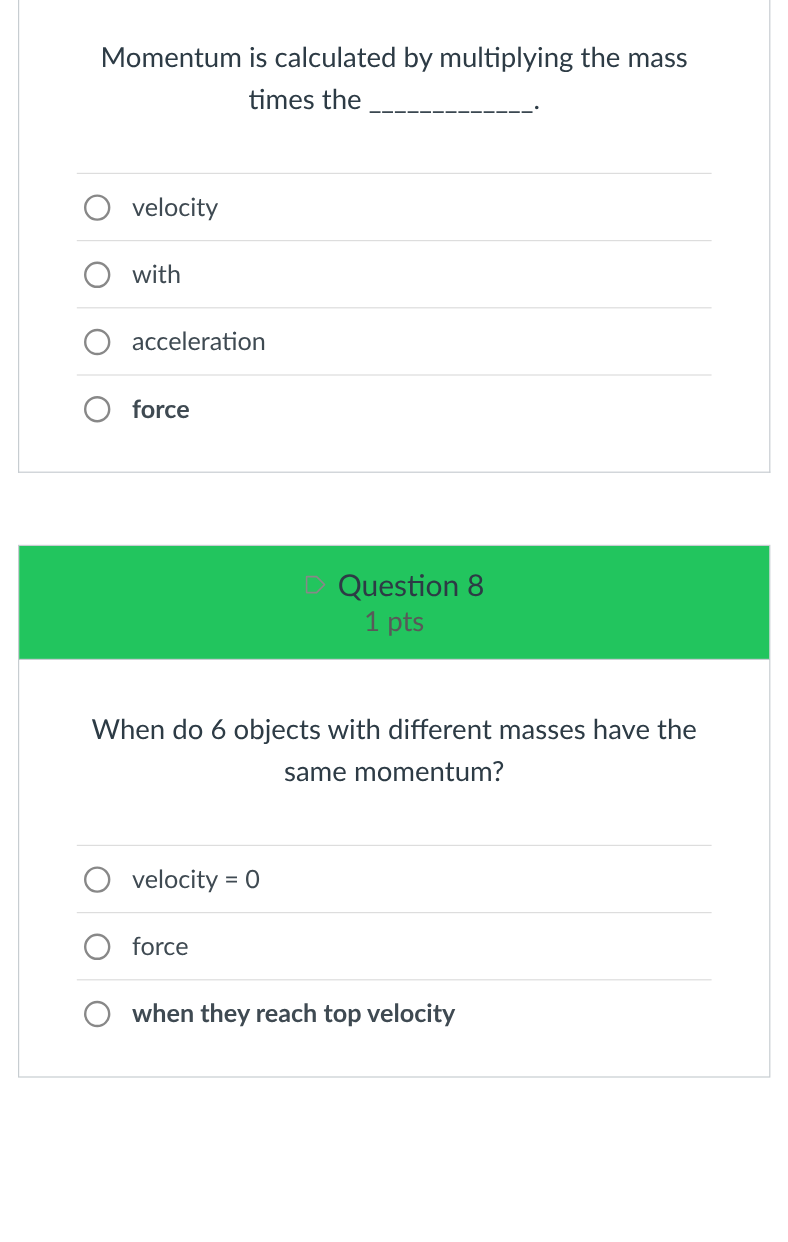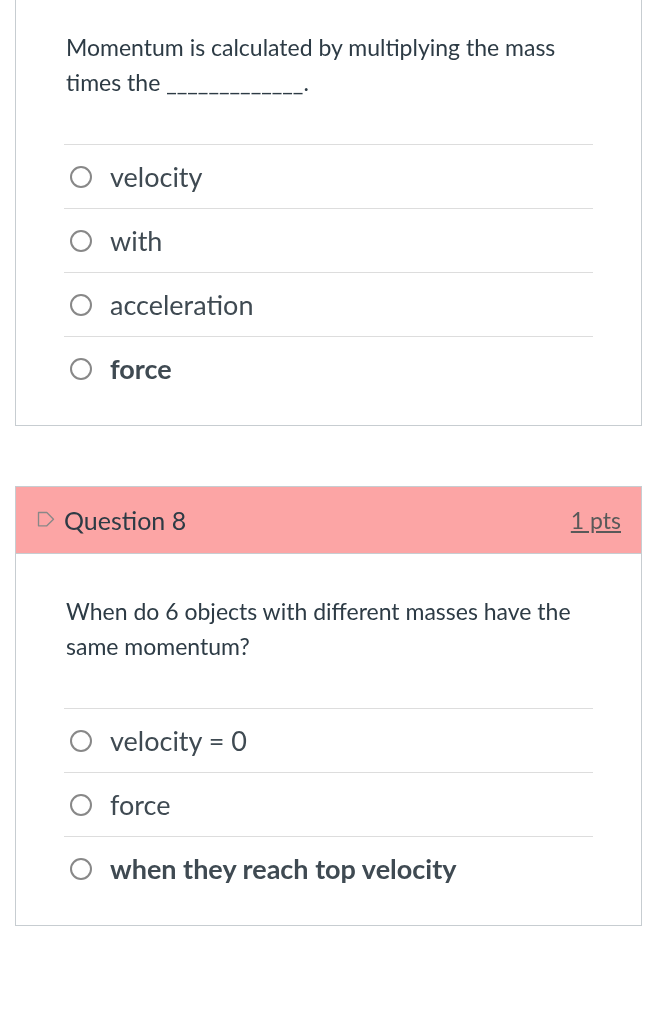--- a/index.html
+++ b/index.html
@@ -19,45 +19,46 @@
   .question-card.first {
     border-top: none;
     margin-top: 0;
     margin-bottom: 60px;
   }
   .question-header {
     display: flex;
     justify-content: space-between;
     align-items: center;
     padding: 18px 20px 18px 20px;
-    background: #fca5a5;
+    background: #22c55e;
     border-bottom: 1px solid #c7cdd1;
+    flex-direction: column;
   }
   .question-title-wrap {
     display: flex;
     align-items: center;
     gap: 8px;
   }
   .tag-icon {
     width: 20px;
     height: 20px;
     flex-shrink: 0;
   }
   .question-title {
     font-size: 25px;
     color: #2d3b45;
     font-weight: 400;
   }
   .question-pts {
     font-size: 23px;
     color: #595959;
-    text-decoration: underline;
   }
   .question-body {
     padding: 40px 50px 25px 50px;
+    text-align: center;
   }
   .question-body.first {
     padding: 30px 50px 25px 50px;
   }
   .question-prompt {
     font-size: 23px;
     line-height: 1.5;
     color: #2d3b45;
     margin: 0 0 45px 0;
   }
@@ -78,21 +79,21 @@
   }
   .radio {
     width: 22px;
     height: 22px;
     border: 2.5px solid #888;
     border-radius: 50%;
     flex-shrink: 0;
     background: #fff;
   }
   .answer-label {
-    font-size: 27px;
+    font-size: 21px;
     color: #3f4a52;
   }
 </style>
 </head>
 <body>
 
 <div class="question-card first">
   <div class="question-body first">
     <p class="question-prompt">Momentum is calculated by multiplying the mass times the _____________.</p>
     <div class="answers">

